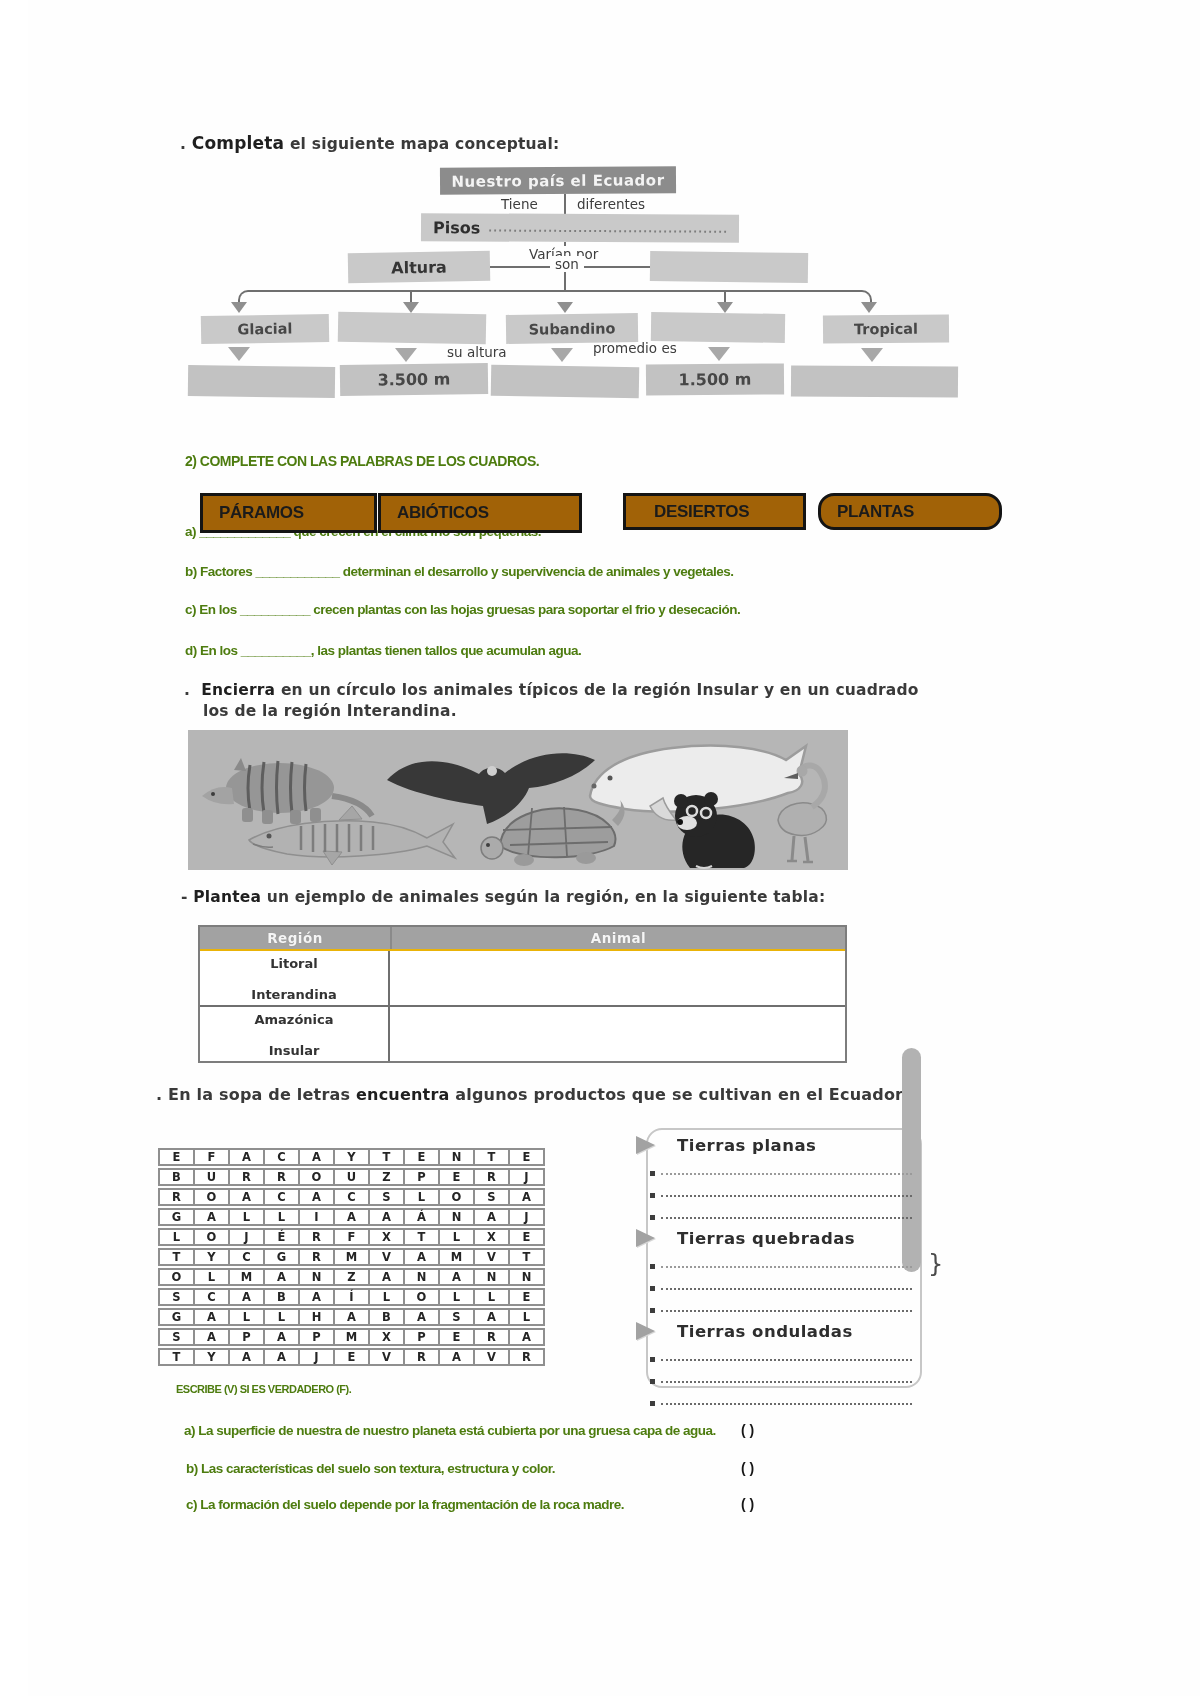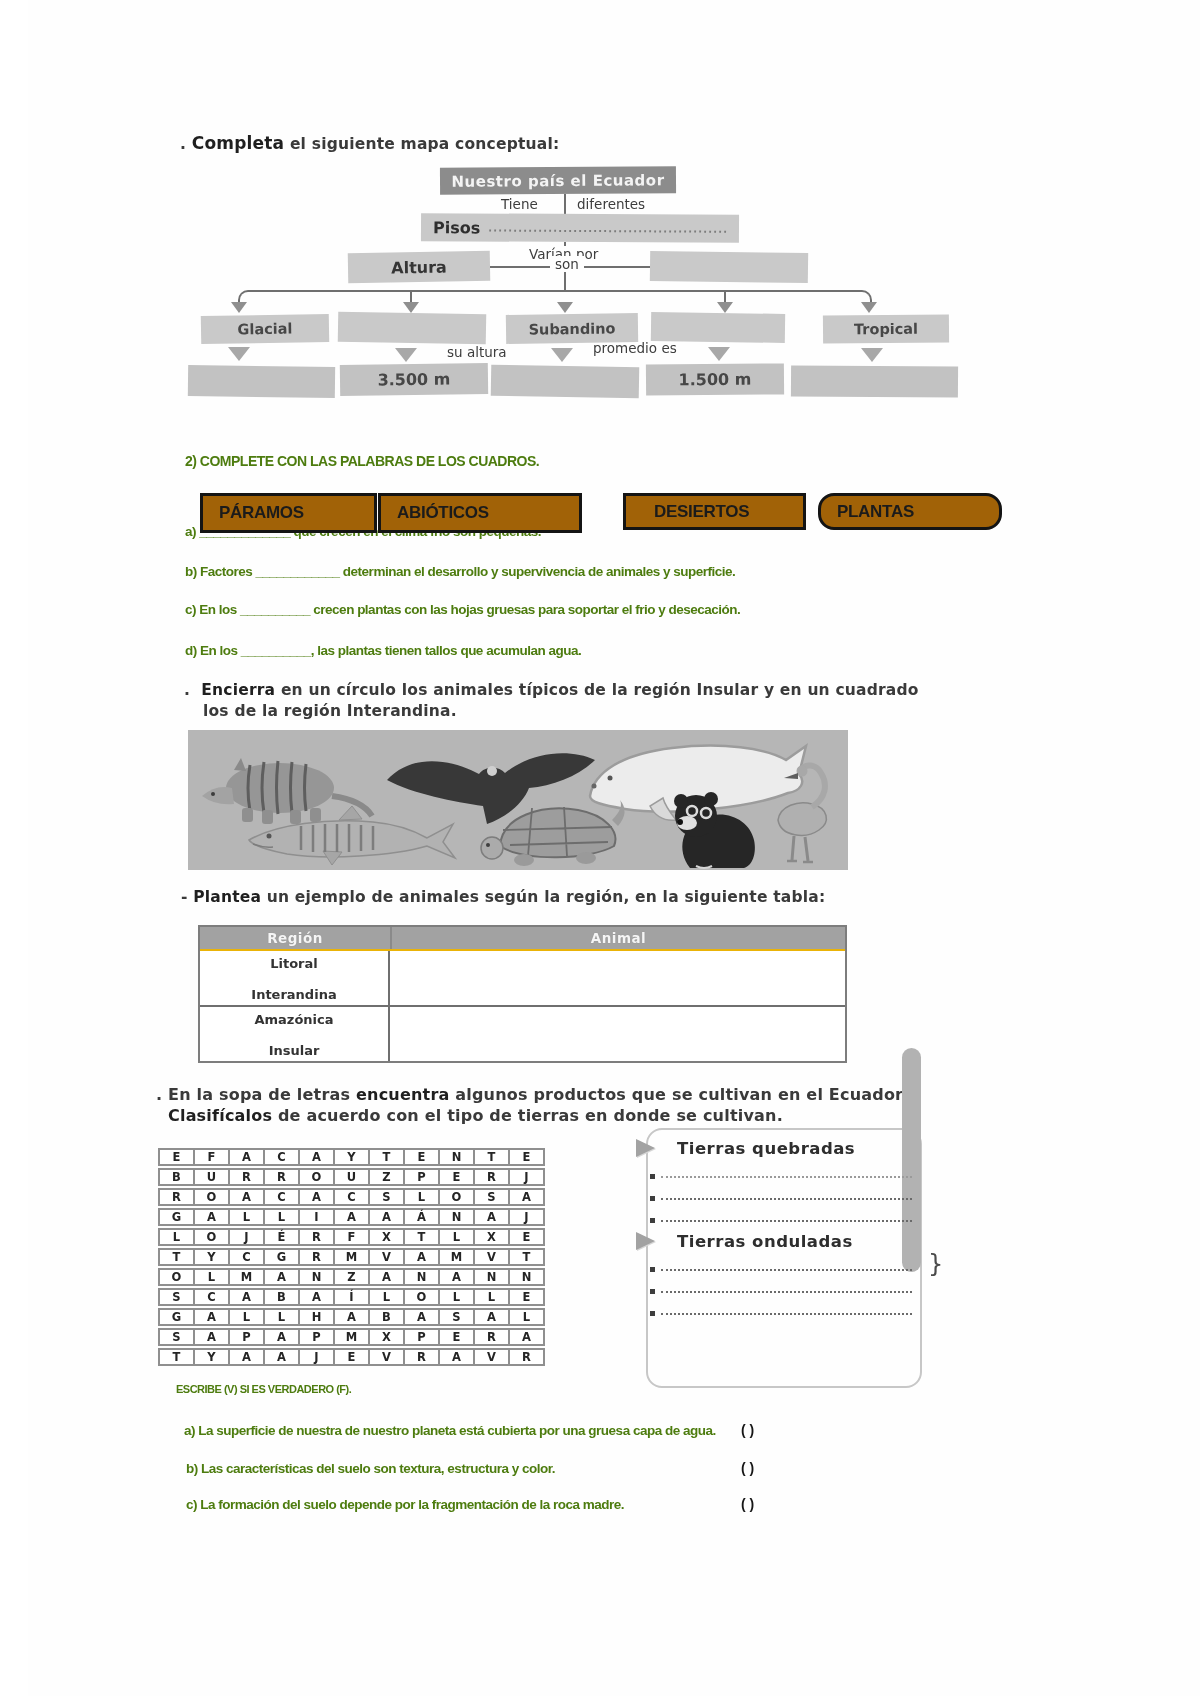--- a/index.html
+++ b/index.html
@@ -124,21 +124,21 @@
   <div class="abs gbox gbox2" style="left:763px;top:366px;width:167px;height:31px;transform:rotate(.4deg);"></div>
 
   <div class="abs cond" style="left:157px;top:453px;font-size:14px;">2) COMPLETE CON LAS PALABRAS DE LOS CUADROS.</div>
 
   <div class="abs wordbox" style="left:172px;top:493px;width:155px;height:34px;">PÁRAMOS</div>
   <div class="abs wordbox" style="left:350px;top:493px;width:182px;height:34px;">ABIÓTICOS</div>
   <div class="abs wordbox" style="left:595px;top:493px;width:149px;height:31px;padding-left:28px;">DESIERTOS</div>
   <div class="abs wordbox" style="left:790px;top:493px;width:162px;height:31px;border-radius:16px;">PLANTAS</div>
 
   <div class="abs cond" style="left:157px;top:524px;z-index:1;">a) _____________ que crecen en el clima frío son pequeñas.</div>
-  <div class="abs cond" style="left:157px;top:564px;">b) Factores ____________ determinan el desarrollo y supervivencia de animales y superficie.</div>
+  <div class="abs cond" style="left:157px;top:564px;">b) Factores ____________ determinan el desarrollo y supervivencia de animales y vegetales.</div>
   <div class="abs cond" style="left:157px;top:602px;">c) En los __________ crecen plantas con las hojas gruesas para soportar el frio y desecación.</div>
   <div class="abs cond" style="left:157px;top:643px;">d) En los __________, las plantas tienen tallos que acumulan agua.</div>
 
   <div class="abs head" style="left:156px;top:681px;"><span>.</span>&nbsp;&nbsp;<span class="xb">Encierra</span><span> en un círculo los animales típicos de la región Insular y en un cuadrado</span></div>
   <div class="abs head" style="left:175px;top:702px;">los de la región Interandina.</div>
 
   <div class="abs animalbox" style="left:160px;top:730px;width:660px;height:140px;">
 
     <svg class="abs" style="left:12px;top:22px;" width="175" height="78" viewBox="0 0 175 78">
       <path d="M132 44 Q162 48 172 64" stroke="#8a8a8a" stroke-width="6" fill="none"></path>
@@ -223,21 +223,20 @@
     <div class="tbl-grow gdiv">
       <div class="tbl-c1">
         <div>Amazónica</div>
         <div>Insular</div>
       </div>
       <div class="tbl-c2"></div>
     </div>
   </div>
 
   <div class="abs head" style="left:128px;top:1085px;font-size:16px;"><span>.</span>&nbsp;<span>En la sopa de letras </span><span class="xb">encuentra</span><span> algunos productos que se cultivan en el Ecuador.</span></div>
-  <div class="abs head" style="left:140px;top:1106px;font-size:16px;"><span class="xb">Clasifícalos</span><span> de acuerdo con el tipo de tierras en donde se cultivan.</span></div>
 
   <div class="abs wsgrid" style="left:130px;top:1148px;">
       <div class="ws-cell">E</div>
       <div class="ws-cell">F</div>
       <div class="ws-cell">A</div>
       <div class="ws-cell">C</div>
       <div class="ws-cell">A</div>
       <div class="ws-cell">Y</div>
       <div class="ws-cell">T</div>
       <div class="ws-cell">E</div>
@@ -353,20 +352,38 @@
       <div class="ws-cell">R</div>
       <div class="ws-cell">A</div>
       <div class="ws-cell">V</div>
       <div class="ws-cell">R</div>
     </div>
 
   <div class="abs panel-outline" style="left:618px;top:1128px;width:272px;height:256px;"></div>
   <div class="abs graybar" style="left:874px;top:1048px;width:19px;height:224px;"></div>
 
   <div class="abs" style="left:608px;top:1133px;width:276px;">
+    <div>
+      <div class="cat-head">
+        <span class="cat-arrow"></span>
+        <span class="cat-title">Tierras planas</span>
+      </div>
+      <div class="dotrow">
+          <span class="sq"></span>
+          <span class="dots" style="border-color:#9a9a9a;"></span>
+        </div>
+      <div class="dotrow">
+          <span class="sq"></span>
+          <span class="dots"></span>
+        </div>
+      <div class="dotrow">
+          <span class="sq"></span>
+          <span class="dots"></span>
+        </div>
+    </div>
     <div style="margin-top:3px;">
       <div class="cat-head">
         <span class="cat-arrow"></span>
         <span class="cat-title">Tierras quebradas</span>
       </div>
       <div class="dotrow">
           <span class="sq"></span>
           <span class="dots" style="border-color:#9a9a9a;"></span>
         </div>
       <div class="dotrow">

